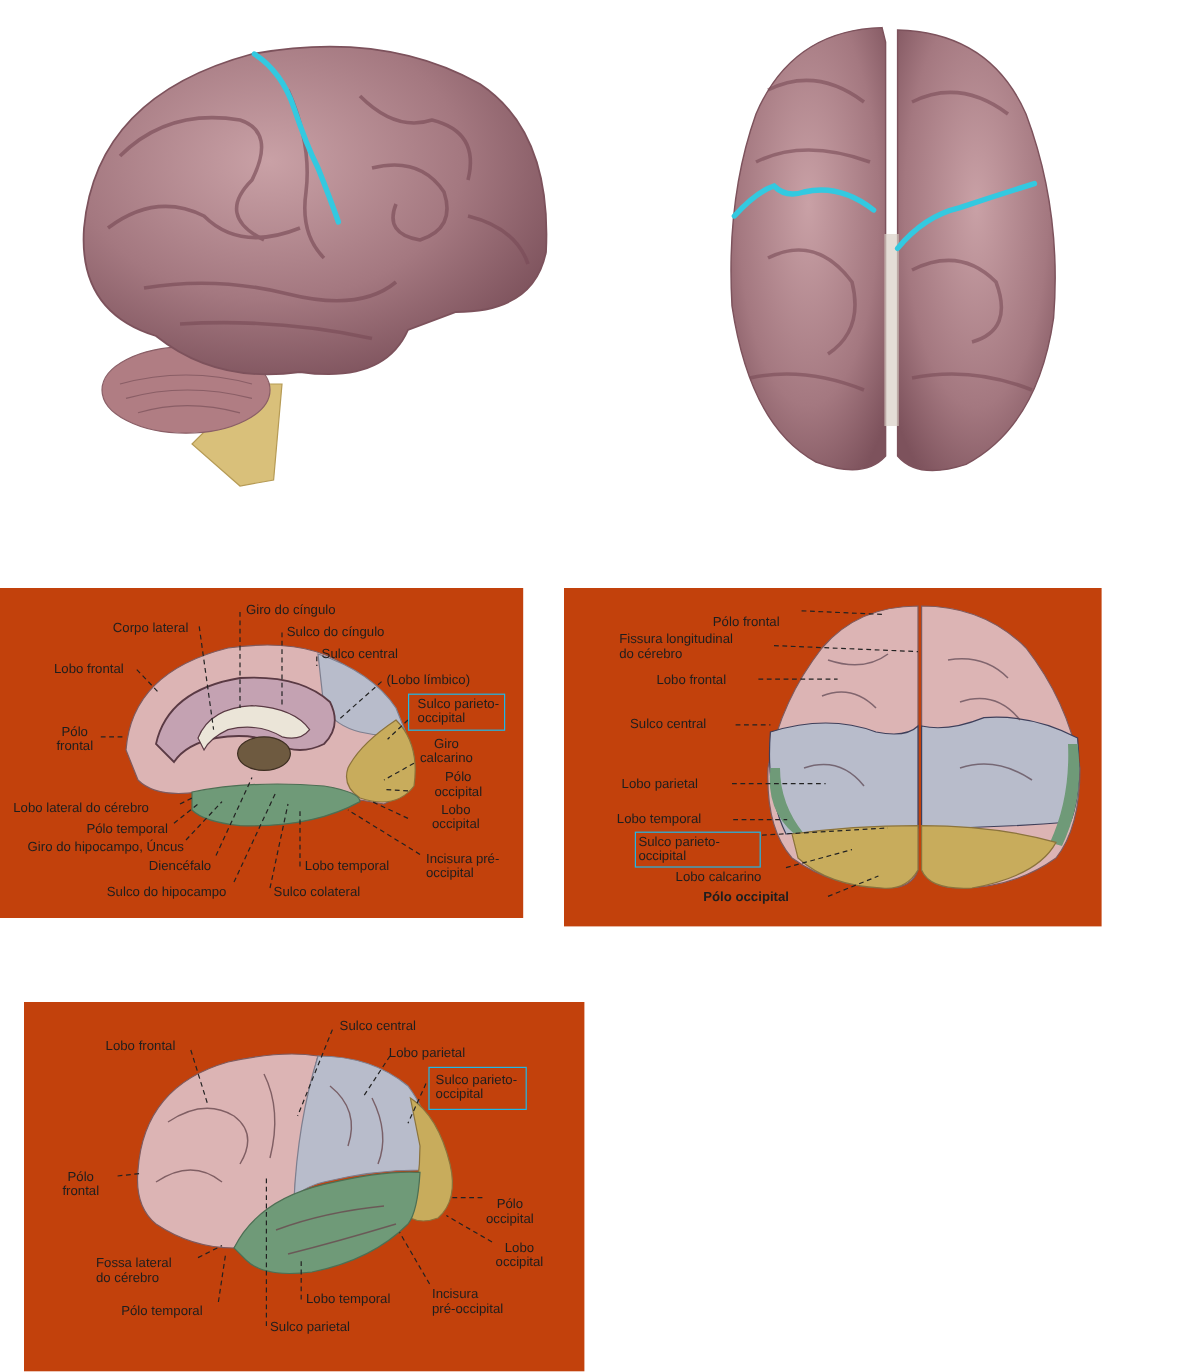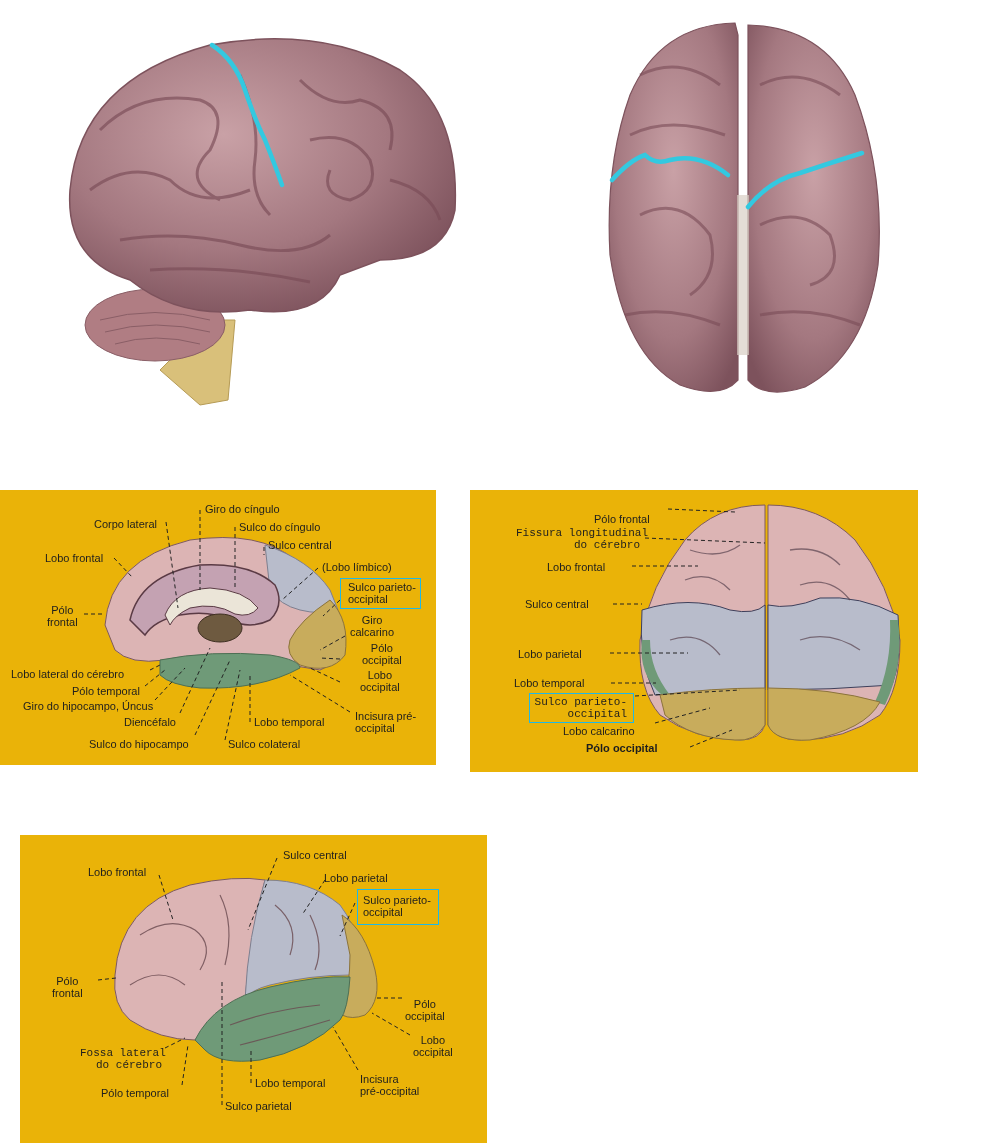--- a/index.html
+++ b/index.html
@@ -1,20 +1,20 @@
 <!DOCTYPE html>
 <html><head>
 <meta charset="utf-8">
 <style>
   html,body{margin:0;padding:0;background:#ffffff;}
   body{width:995px;height:1143px;position:relative;overflow:hidden;font-family:"Liberation Sans",sans-serif;}
   .abs{position:absolute;}
-  .panel{position:absolute;background:#eab308;overflow:hidden;}
+  .panel{position:absolute;background:#c2410c;overflow:hidden;}
   .lbl{position:absolute;font-size:11px;line-height:12px;color:#1e1e1e;white-space:nowrap;font-family:"Liberation Sans",sans-serif;}
-  .lbl.r{text-align:right;font-family:Liberation Mono, monospace;}
+  .lbl.r{}
   .hl{position:absolute;border:1.5px solid #1fb8e8;box-sizing:border-box;}
   svg{position:absolute;left:0;top:0;}
   .lead{stroke:#222;stroke-width:1;stroke-dasharray:4 3;fill:none;}
 </style>
 </head>
 <body>
 
 <div class="abs" style="left:60px;top:20px;width:400px;height:400px;">
   <svg width="400" height="400" viewBox="0 0 400 400">
     <defs>

